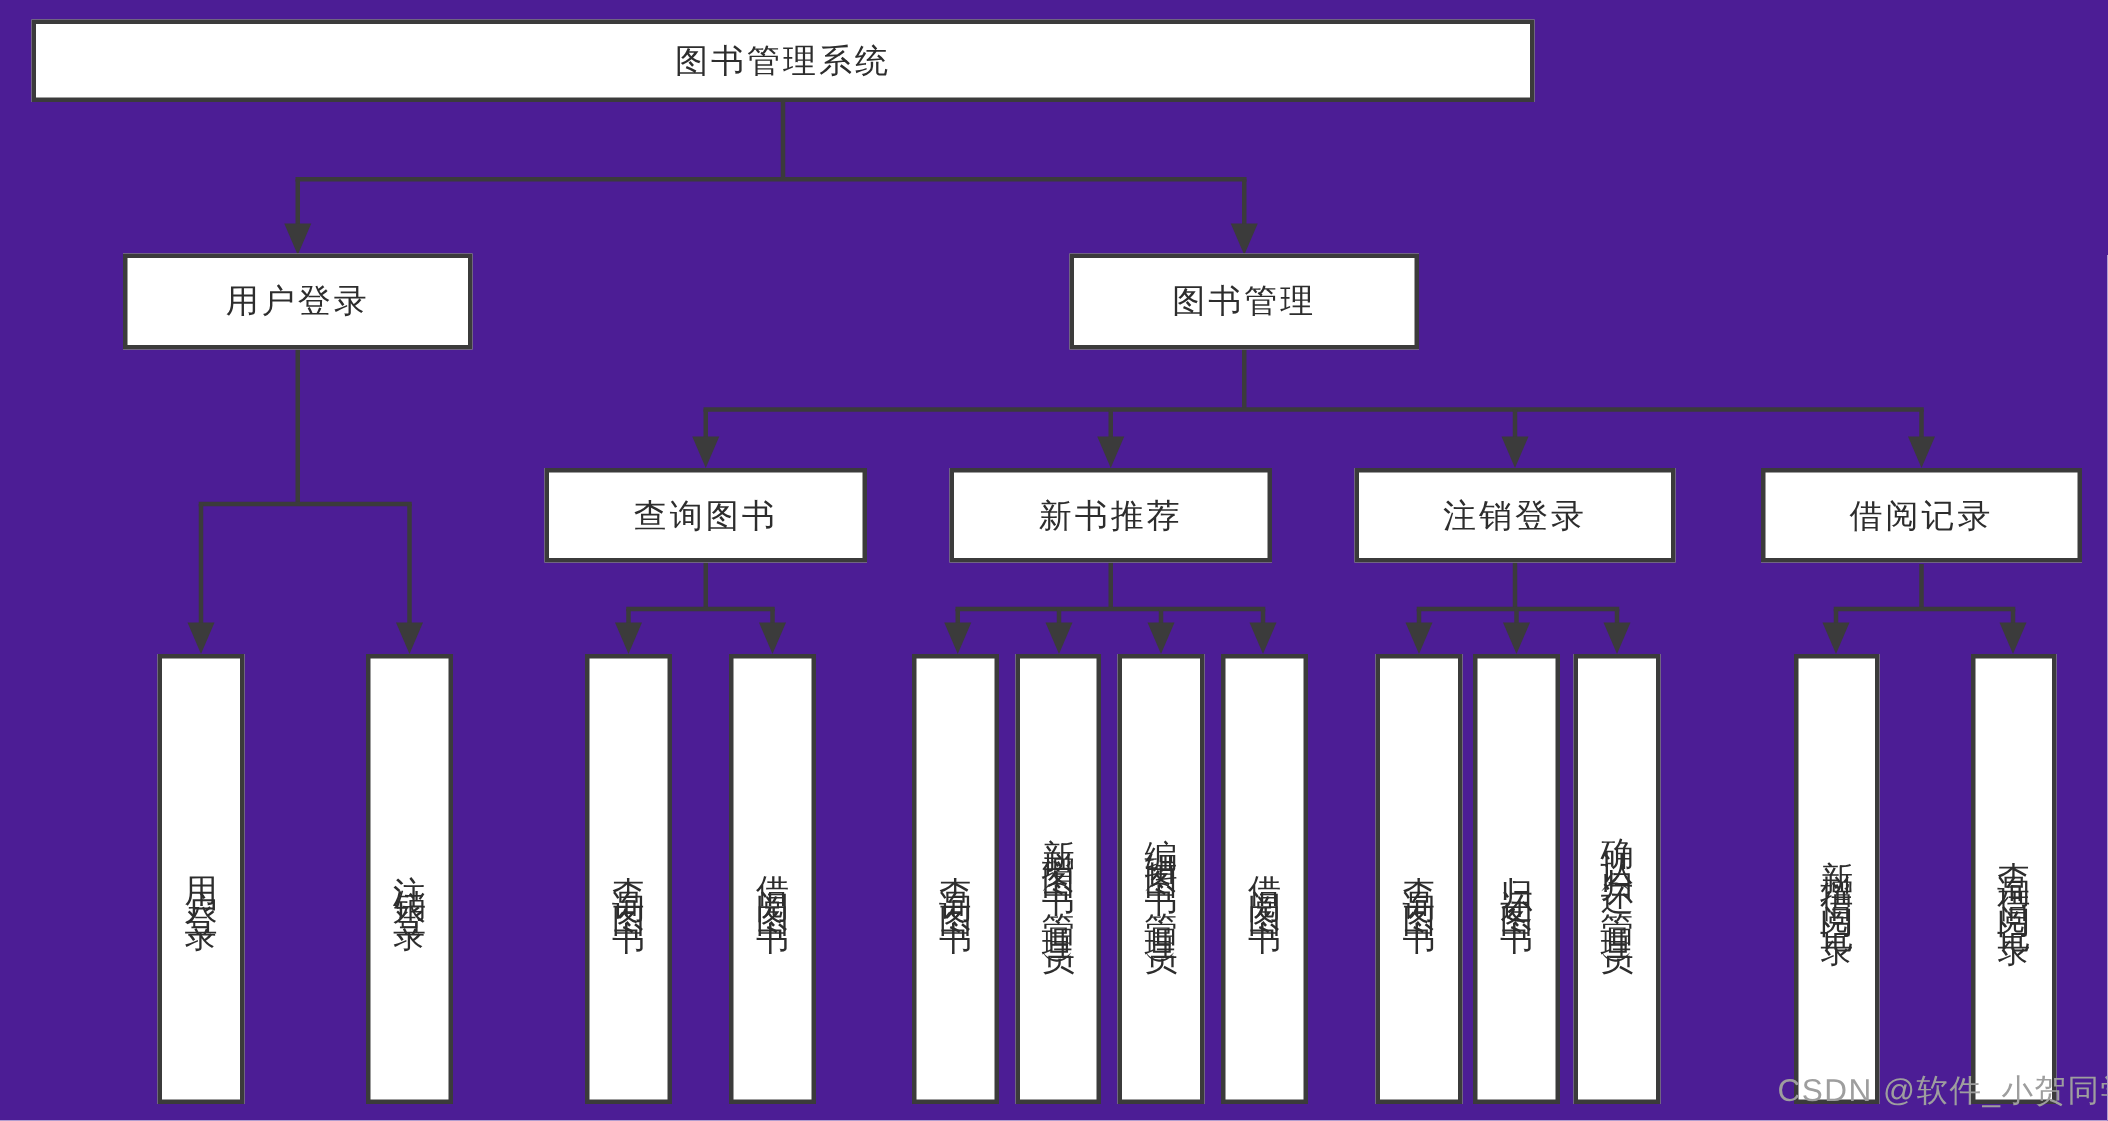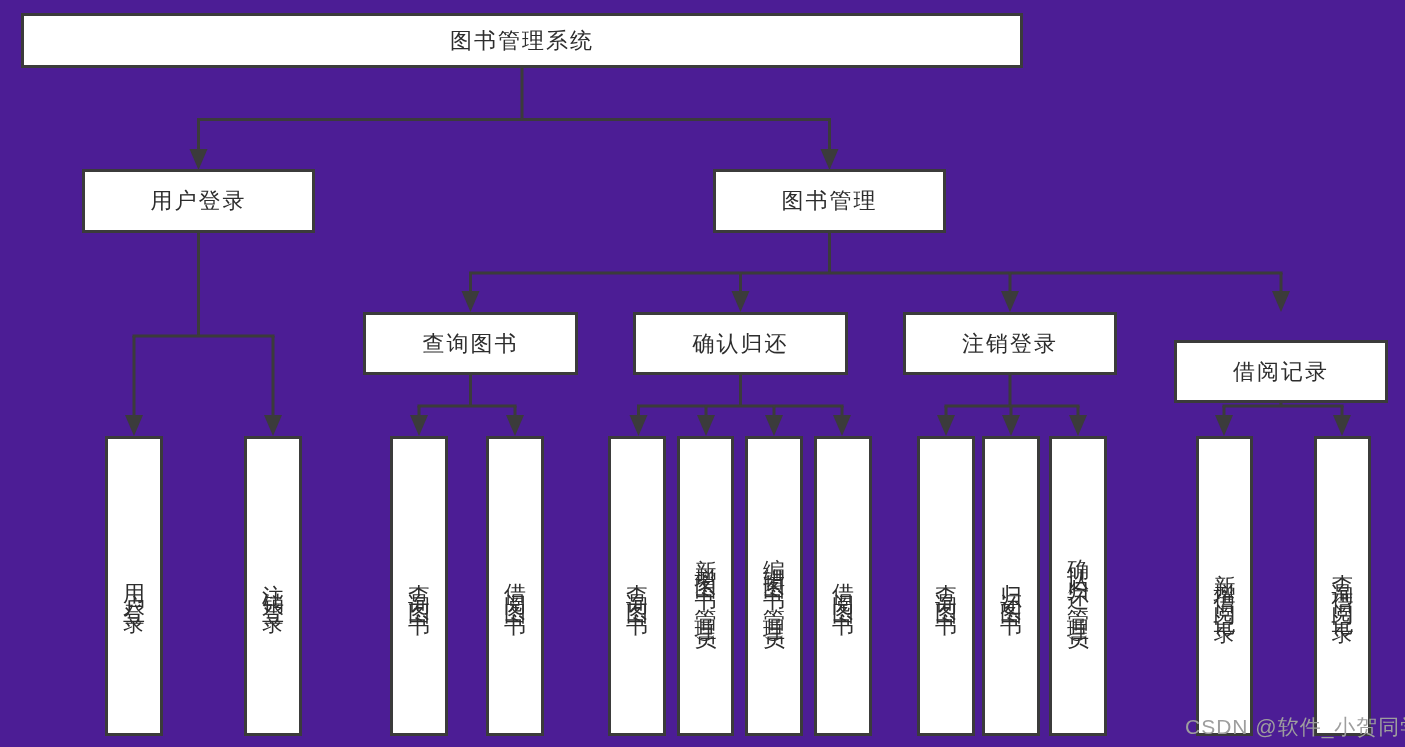--- a/index.html
+++ b/index.html
@@ -127,23 +127,23 @@
       <polygon points="1333,415 1351,415 1342,436"></polygon>
     </g>
   </svg>
 
   <div class="hbox" style="left:21px; top:13px; width:1002px; height:55px;">图书管理系统</div>
 
   <div class="hbox" style="left:82px; top:169px; width:233px; height:64px;">用户登录</div>
   <div class="hbox" style="left:713px; top:169px; width:233px; height:64px;text-align:right;">图书管理</div>
 
   <div class="hbox" style="left:363px; top:312px; width:215px; height:63px;">查询图书</div>
-  <div class="hbox" style="left:633px; top:312px; width:215px; height:63px;">确认归还</div>
+  <div class="hbox" style="left:633px; top:312px; width:215px; height:63px;">新书推荐</div>
   <div class="hbox" style="left:903px; top:312px; width:214px; height:63px;">注销登录</div>
-  <div class="hbox" style="left:1174px; top:312px; width:214px; height:63px;margin-top:28px;">借阅记录</div>
+  <div class="hbox" style="left:1174px; top:312px; width:214px; height:63px;">借阅记录</div>
 
   <div class="vbox" style="left:105px; width:58px;">用户登录</div>
   <div class="vbox" style="left:244px; width:58px;">注销登录</div>
 
   <div class="vbox" style="left:390px; width:58px;">查询图书</div>
   <div class="vbox" style="left:486px; width:58px;">借阅图书</div>
 
   <div class="vbox" style="left:608px; width:58px;">查询图书</div>
   <div class="vbox" style="left:677px; width:57px;">新增图书（管理员）</div>
   <div class="vbox" style="left:745px; width:58px;">编辑图书（管理员）</div>

